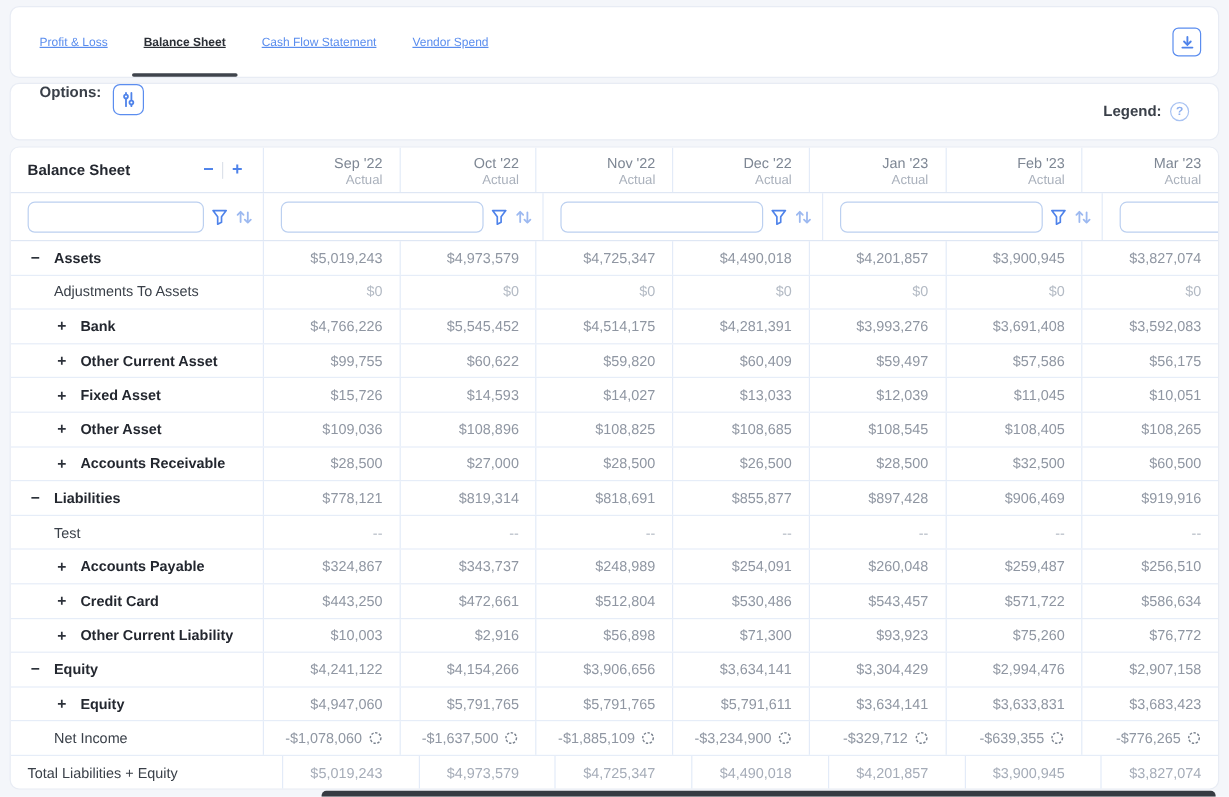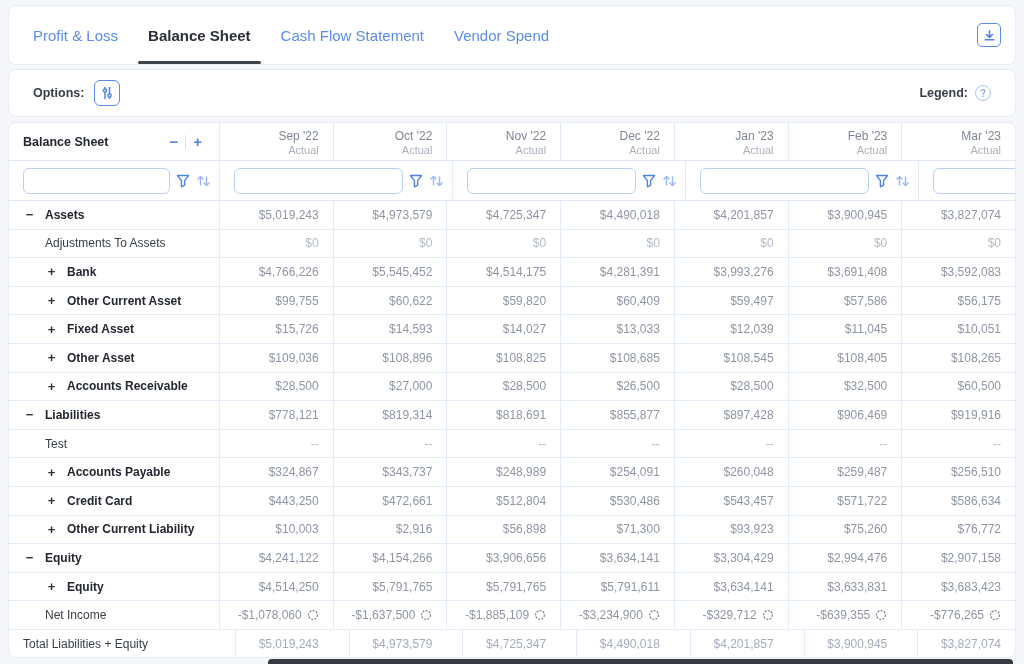--- a/index.html
+++ b/index.html
@@ -14,34 +14,34 @@
     border:1px solid #e8ecf4;
     border-radius:8px;
     position:absolute;
     left:8px; right:8px;
   }
   
   .tabs-card { top:5px; height:60px; display:flex; align-items:stretch; padding:0 14px 0 24px; }
   .tab-bar { display:flex; gap:30px; align-items:stretch; }
   .tab {
     display:flex; align-items:center; position:relative;
-    font-size:15px; color:#5a8dee; cursor:pointer; white-space:nowrap;
+    font-size:10px; color:#5a8dee; cursor:pointer; white-space:nowrap;text-decoration:underline;
   }
   .tab.active { color:#2b2f36; font-weight:bold; }
   .tab.active::after {
     content:""; position:absolute; left:-10px; right:-10px; bottom:0;
     height:3px; background:#3f444c; border-radius:2px;
   }
   .dl-btn {
     margin-left:auto; align-self:center;
     width:24px; height:24px; border:1.6px solid #5b8def; border-radius:5px;
     display:flex; align-items:center; justify-content:center; background:#fff; cursor:pointer;
   }
   
-  .options-card { top:69px; height:48px; display:flex; align-items:center; padding:0 24px; }
+  .options-card { top:69px; height:48px; display:flex; padding:0 24px; }
   .opt-label { font-size:12.5px; color:#3a4049; font-weight:bold; margin-right:10px; }
   .opt-btn {
     width:26px; height:26px; border:1.6px solid #5b8def; border-radius:6px;
     display:flex; align-items:center; justify-content:center; background:#fff; cursor:pointer;
   }
   .legend-wrap { margin-left:auto; display:flex; align-items:center; gap:7px; }
   .legend-label { font-size:12.5px; color:#3a4049; font-weight:bold; }
   .help-icon {
     width:16px; height:16px; border-radius:50%; border:1.3px solid #a9c3f2;
     color:#8fb0ef; font-size:10px; font-weight:bold;
@@ -604,21 +604,21 @@
         <div class="val-cell">
           <div>$2,907,158</div>
         </div>
       </div>
       <div class="grid-row data-row">
         <div class="label-cell bold" style="padding-left: 36px;">
           <div class="row-toggle">+</div>
           <div>Equity</div>
         </div>
         <div class="val-cell">
-          <div>$4,514,250</div>
+          <div>$4,947,060</div>
         </div>
         <div class="val-cell">
           <div>$5,791,765</div>
         </div>
         <div class="val-cell">
           <div>$5,791,765</div>
         </div>
         <div class="val-cell">
           <div>$5,791,611</div>
         </div>

